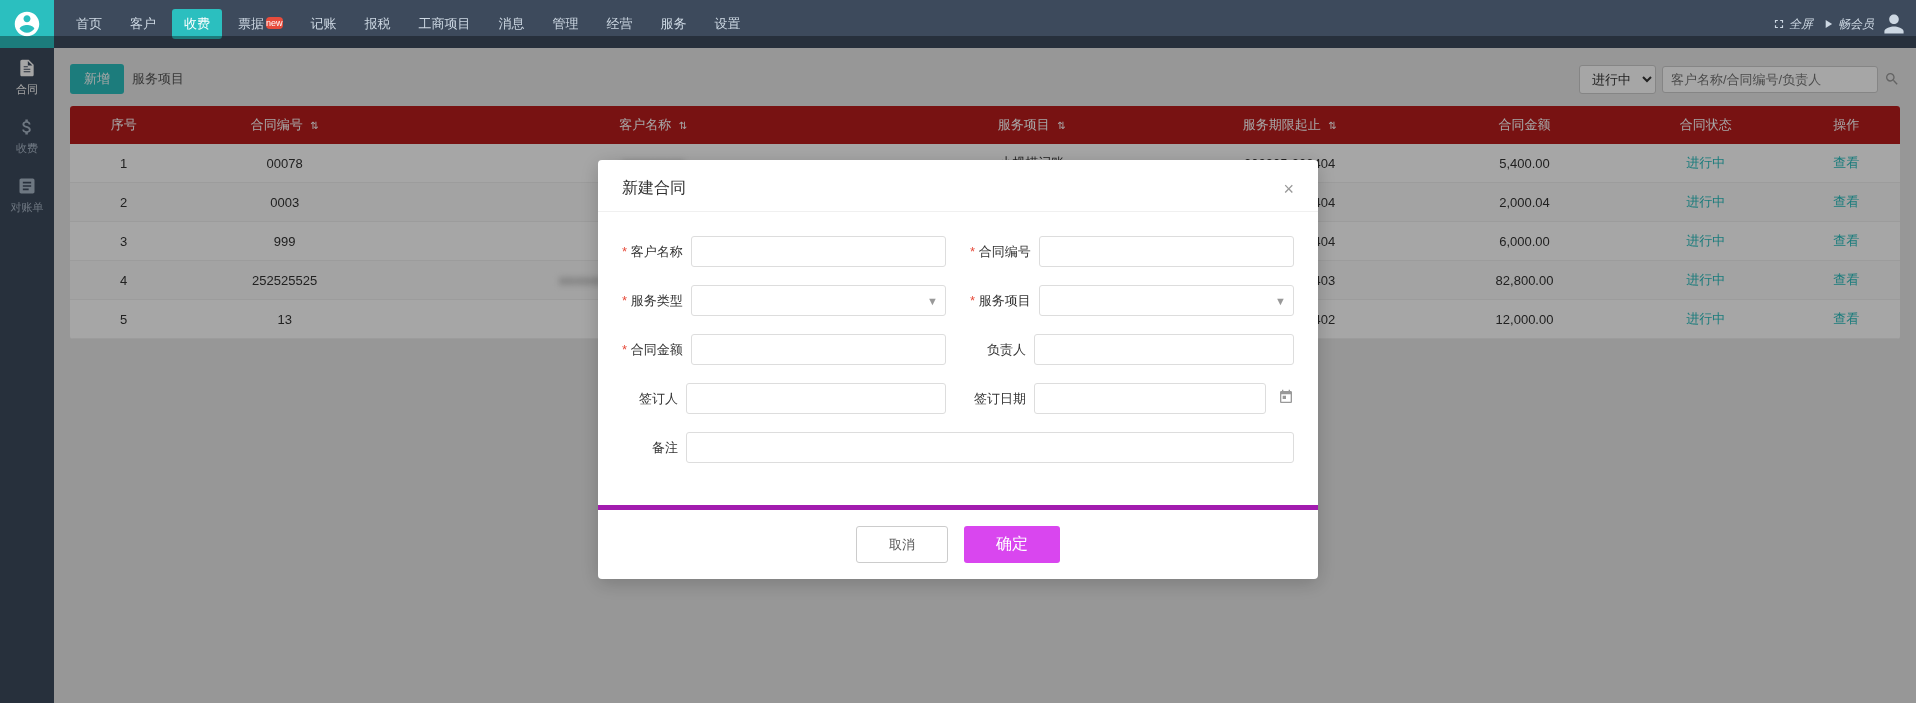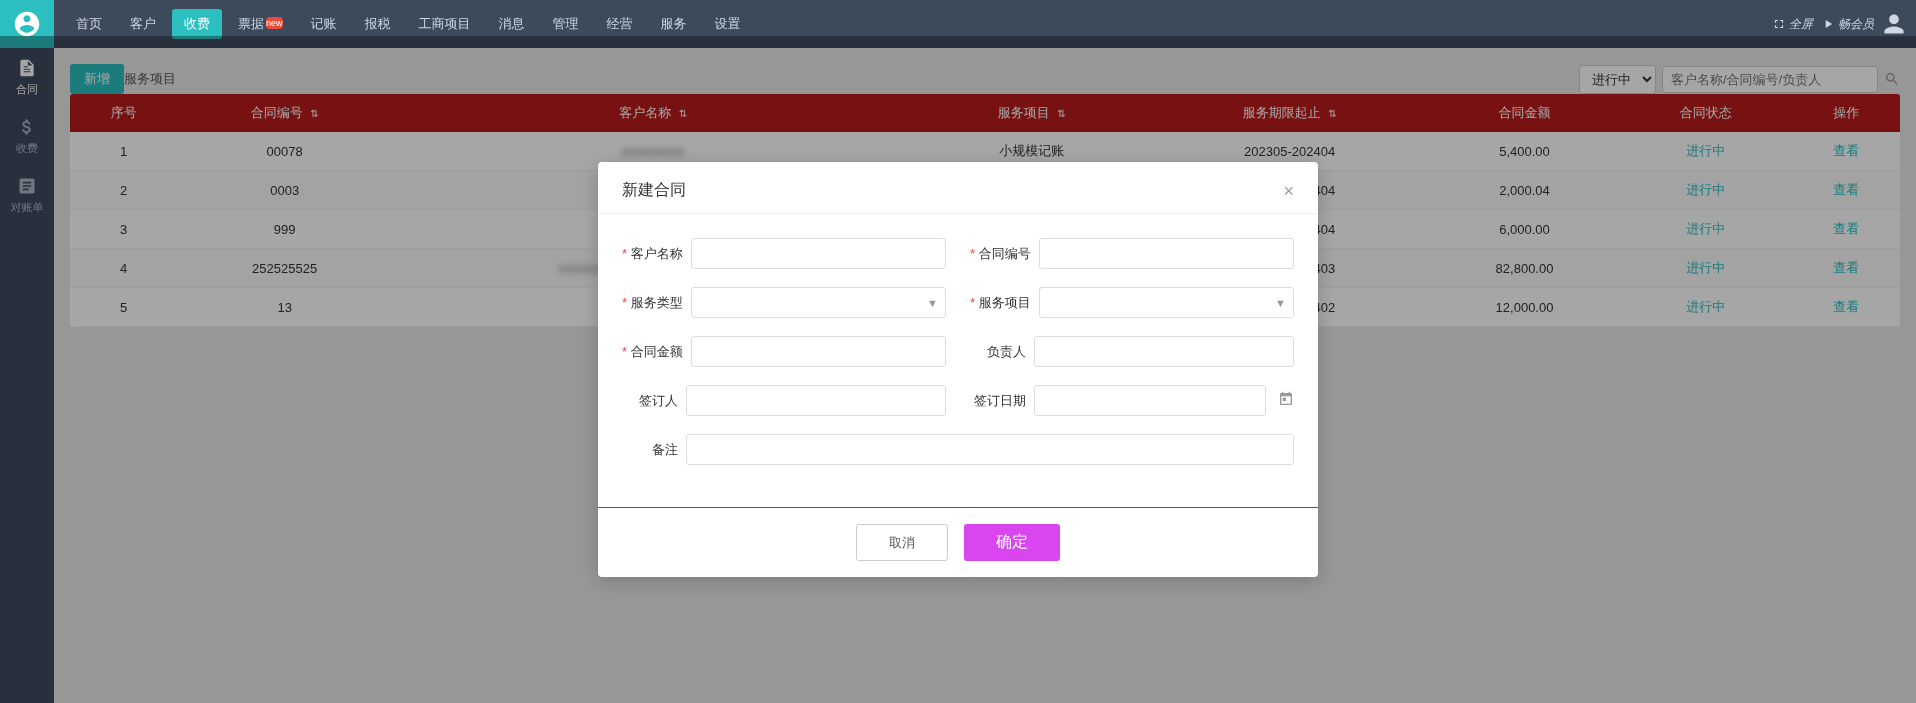--- a/index.html
+++ b/index.html
@@ -19,21 +19,21 @@
     .topnav-item { color: #cdd8e3; padding: 6px 12px; cursor: pointer; font-size: 13px; border-radius: 3px; }
     .topnav-item.active { background: #2bbfbf; color: white; border-radius: 3px; }
     .topnav-badge { background: #e74c3c; color: white; font-size: 9px; padding: 1px 0; border-radius: 4px; margin-left: 2px; vertical-align: top; margin-top: 2px; display: inline-block; }
     .topnav-right { margin-left: auto; display: flex; align-items: center; gap: 8px; color: #cdd8e3; font-size: 12px; font-style: italic; }
     .topnav-right .btn-icon { cursor: pointer; display: flex; align-items: center; gap: 3px; }
 
     
     .content { flex: 1; background: #e8e8e8; padding: 16px; overflow: auto; position: relative; }
 
     
-    .toolbar { display: flex; align-items: center; }
+    .toolbar { display: flex; align-items: center; gap: 8px; margin-bottom: 12px; }
     .btn-new { background: #2bbfbf; color: white; border: none; padding: 6px 14px; border-radius: 3px; cursor: pointer; font-size: 13px; }
     .toolbar-label { color: #555; font-size: 13px; }
     .toolbar-right { margin-left: auto; display: flex; align-items: center; gap: 6px; }
     .status-select { border: 1px solid #ccc; background: white; padding: 5px 8px; border-radius: 3px; font-size: 13px; color: #333; cursor: pointer; }
     .search-box { border: 1px solid #ccc; background: white; padding: 5px 8px; border-radius: 3px; font-size: 13px; color: #999; width: 216px; }
 
     
     .table-wrap { background: white; border-radius: 3px; overflow: hidden; }
     table { width: 100%; border-collapse: collapse; }
     thead tr { background: #b91c1c; color: white; }
@@ -55,21 +55,21 @@
     .dialog-close { color: #999; cursor: pointer; font-size: 18px; line-height: 1; }
     .dialog-body { padding: 24px; }
     .form-row { display: flex; gap: 24px; margin-bottom: 18px; }
     .form-field { flex: 1; display: flex; align-items: center; gap: 8px; }
     .form-label { font-size: 13px; color: #333; white-space: nowrap; min-width: 56px; text-align: right; }
     .form-label.required::before { content: "* "; color: #e74c3c; }
     .form-input { flex: 1; border: 1px solid #ddd; border-radius: 3px; padding: 7px 10px; font-size: 13px; color: #333; outline: none; }
     .select-wrap { flex: 1; position: relative; }
     .select-wrap select { width: 100%; border: 1px solid #ddd; border-radius: 3px; padding: 7px 30px 7px 10px; font-size: 13px; color: #333; background: white; cursor: pointer; appearance: none; outline: none; }
     .select-arrow { position: absolute; right: 8px; top: 50%; transform: translateY(-50%); color: #999; pointer-events: none; font-size: 11px; }
-    .dialog-footer { padding: 16px 24px; display: flex; justify-content: center; gap: 16px; border-top: 1px solid #a21caf; }
+    .dialog-footer { padding: 16px 24px; display: flex; justify-content: center; gap: 16px; border-top: 5px solid #a21caf; }
     .btn-cancel { background: white; border: 1px solid #ccc; color: #555; padding: 8px 32px; border-radius: 3px; cursor: pointer; font-size: 13px; }
     .btn-confirm { background: #d946ef; border: none; color: white; padding: 8px 32px; border-radius: 3px; cursor: pointer; font-size: 16px; }
 
     .sort-icon { display: inline-block; margin-left: 4px; font-size: 10px; }
   </style>
 </head>
 <body>
 
 <div class="sidebar">
   <div class="sidebar-logo">

